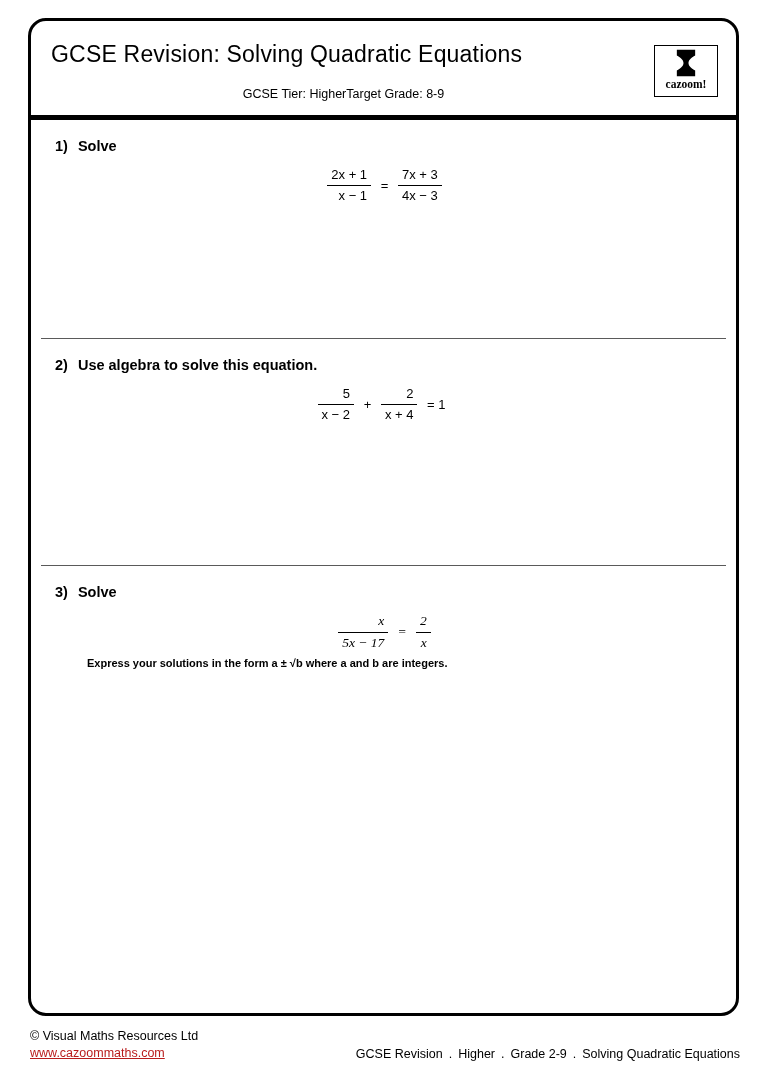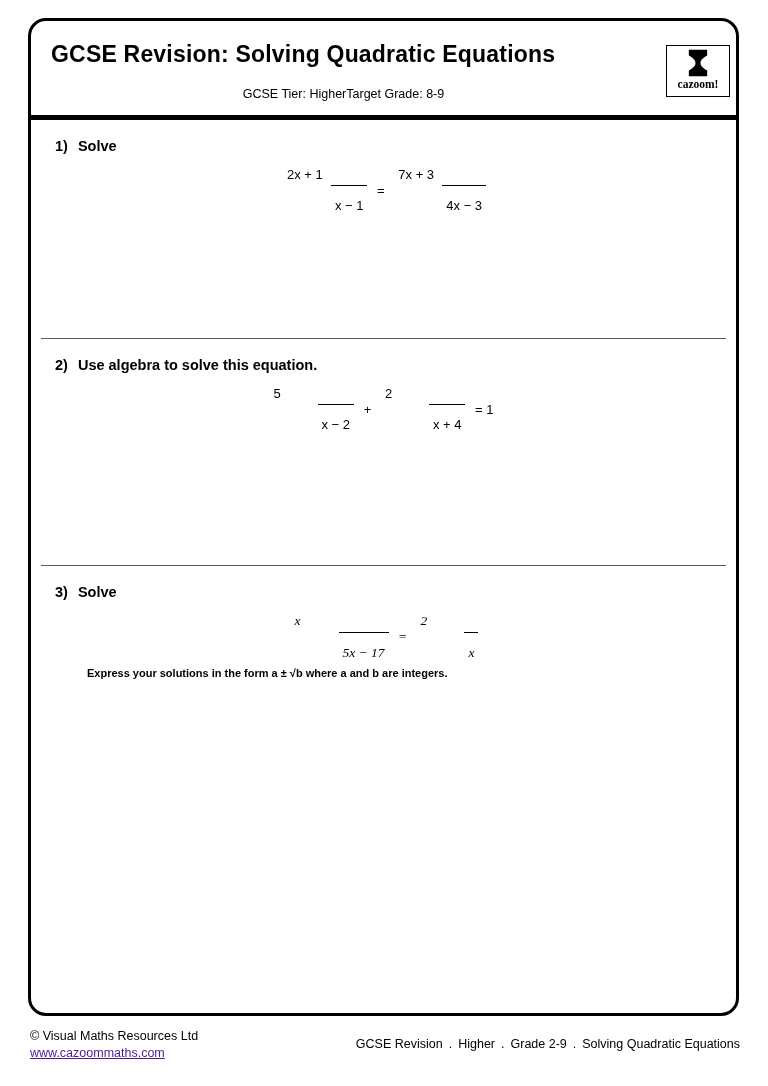--- a/index.html
+++ b/index.html
@@ -16,35 +16,35 @@
     left: 28px; top: 18px;
     width: 711px; height: 998px;
     border: 3px solid #000;
     border-radius: 18px;
     background: #fff;
     overflow: hidden;
   }
   .sheet-header { position: relative; height: 94px; padding: 20px 20px 0 20px; }
   .title {
     font-size: 23px;
-    font-weight: bold;
+    font-weight: normal;
     line-height: 1.2;
     max-width: 600px;
     letter-spacing: 0.2px;
   }
   .meta-row {
     display: flex;
     justify-content: center;
     font-size: 12.5px;
     margin-top: 18px;
     padding-right: 80px;
   }
   .logo-box {
     position: absolute;
-    right: 6px; top: 24px;
+    right: 18px; top: 24px;
     width: 64px; height: 52px;
     border: 1.5px solid #000;
     background: #fff;
     text-align: center;
     padding-top: 2px;
   }
   .logo-box svg { display: block; margin: 0 auto; }
   .logo-text {
     font-family: "Liberation Serif", serif;
     font-weight: bold;
@@ -57,37 +57,37 @@
   .q1 { height: 218px; }
   .q2 { height: 226px; }
   .q-head { display: flex; gap: 10px; font-weight: bold; font-size: 14.5px; }
   .equation {
     text-align: center;
     margin-top: 12px;
     font-size: 13px;
     line-height: 1.25;
   }
   .eq-serif { font-family: "Liberation Serif", serif; font-style: italic; font-size: 13.5px; }
-  .frac { display: inline-block; vertical-align: middle; text-align: left; }
+  .frac { display: inline-block; vertical-align: middle; text-align: right; }
   .frac .num { display: block; padding: 1px 4px 2px; }
-  .frac .den { display: block; border-top: 1px solid #000; padding: 12px 4px 1px; margin-left: 48px; }
+  .frac .den { display: block; border-top: 1px solid #000; padding: 2px 4px 1px; }
   .op { display: inline-block; vertical-align: middle; margin: 0 6px; }
   .divider { border-top: 1px solid #5a5a5a; margin: 0 10px; }
   .note { font-weight: bold; font-size: 11px; margin: 4px 0 0 32px; }
   .footer {
     position: absolute;
     left: 30px; top: 1028px;
     width: 710px;
     display: flex;
     justify-content: space-between;
-    align-items: center;
+    align-items: flex-end;
     font-size: 12.5px;
   }
   .footer-left { line-height: 1.35; }
-  .site-link { color: #4c1d95; text-decoration: underline; cursor: pointer; }
+  .site-link { color: #b91c1c; text-decoration: underline; cursor: pointer; }
   .breadcrumb { padding-bottom: 1px; }
   .crumb-sep { margin: 0 6px; }
 </style>
 </head>
 <body>
 
 <div class="sheet">
 
   <div class="sheet-header">
     <div class="title">GCSE Revision: Solving Quadratic Equations</div>

